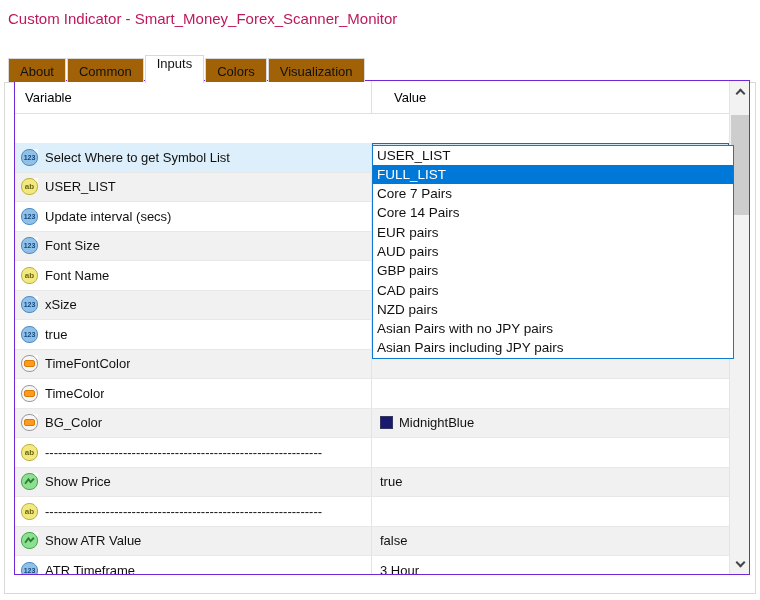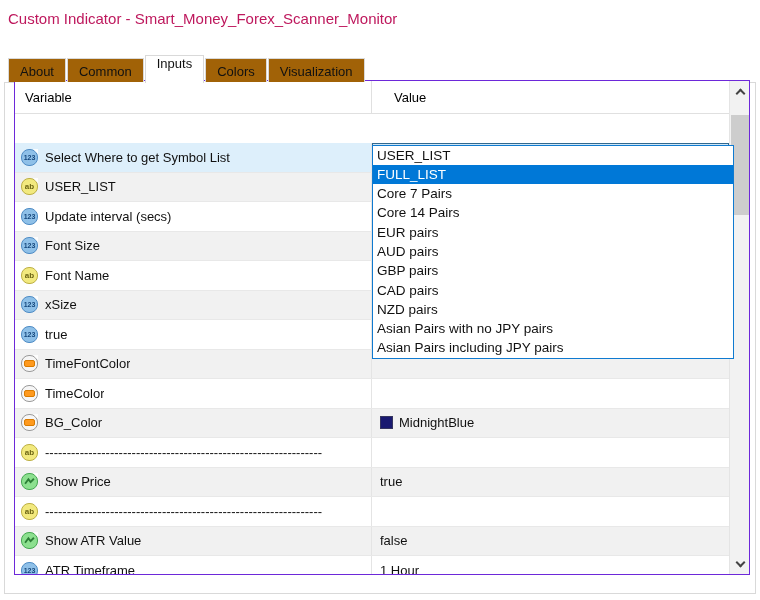--- a/index.html
+++ b/index.html
@@ -242,21 +242,21 @@
         <div class="cell-val">
           <span>false</span>
         </div>
       </div>
       <div class="row">
         <div class="cell-var">
           <span class="icon numeric-icon">123</span>
           <span class="row-label">ATR Timeframe</span>
         </div>
         <div class="cell-val">
-          <span>1 Hour</span>
+          <span>3 Hour</span>
         </div>
       </div>
       <div class="row stripe">
         <div class="cell-var">
           <span class="icon numeric-icon">123</span>
           <span class="row-label">ATR Period</span>
         </div>
         <div class="cell-val">
           <span>30</span>
         </div>

